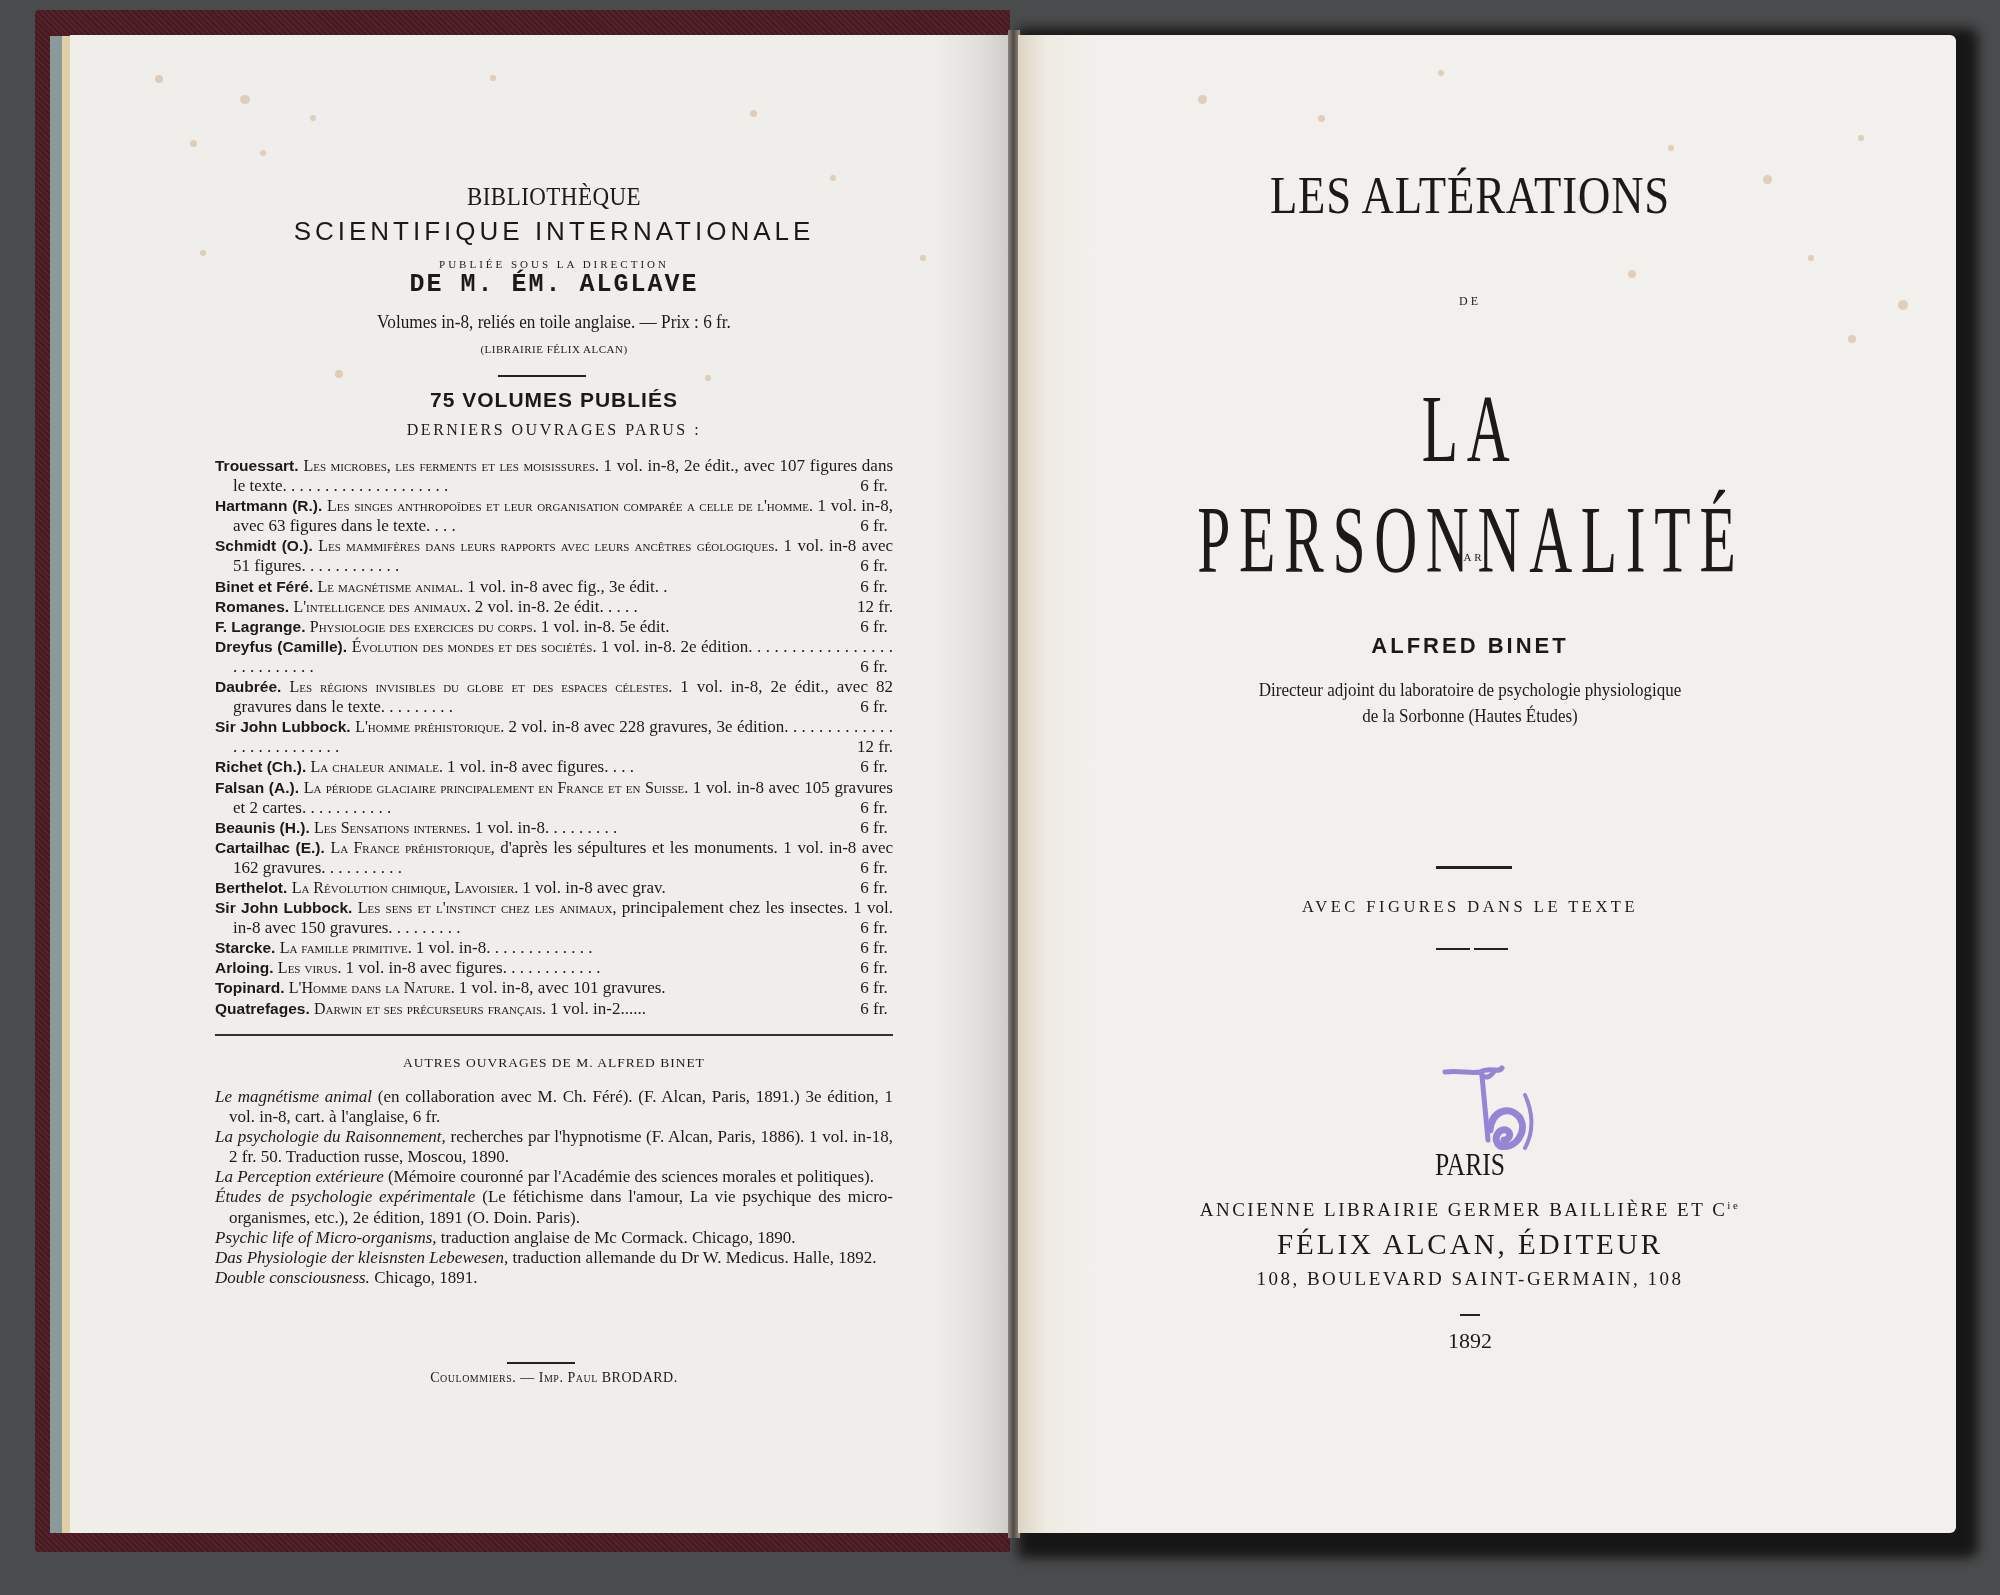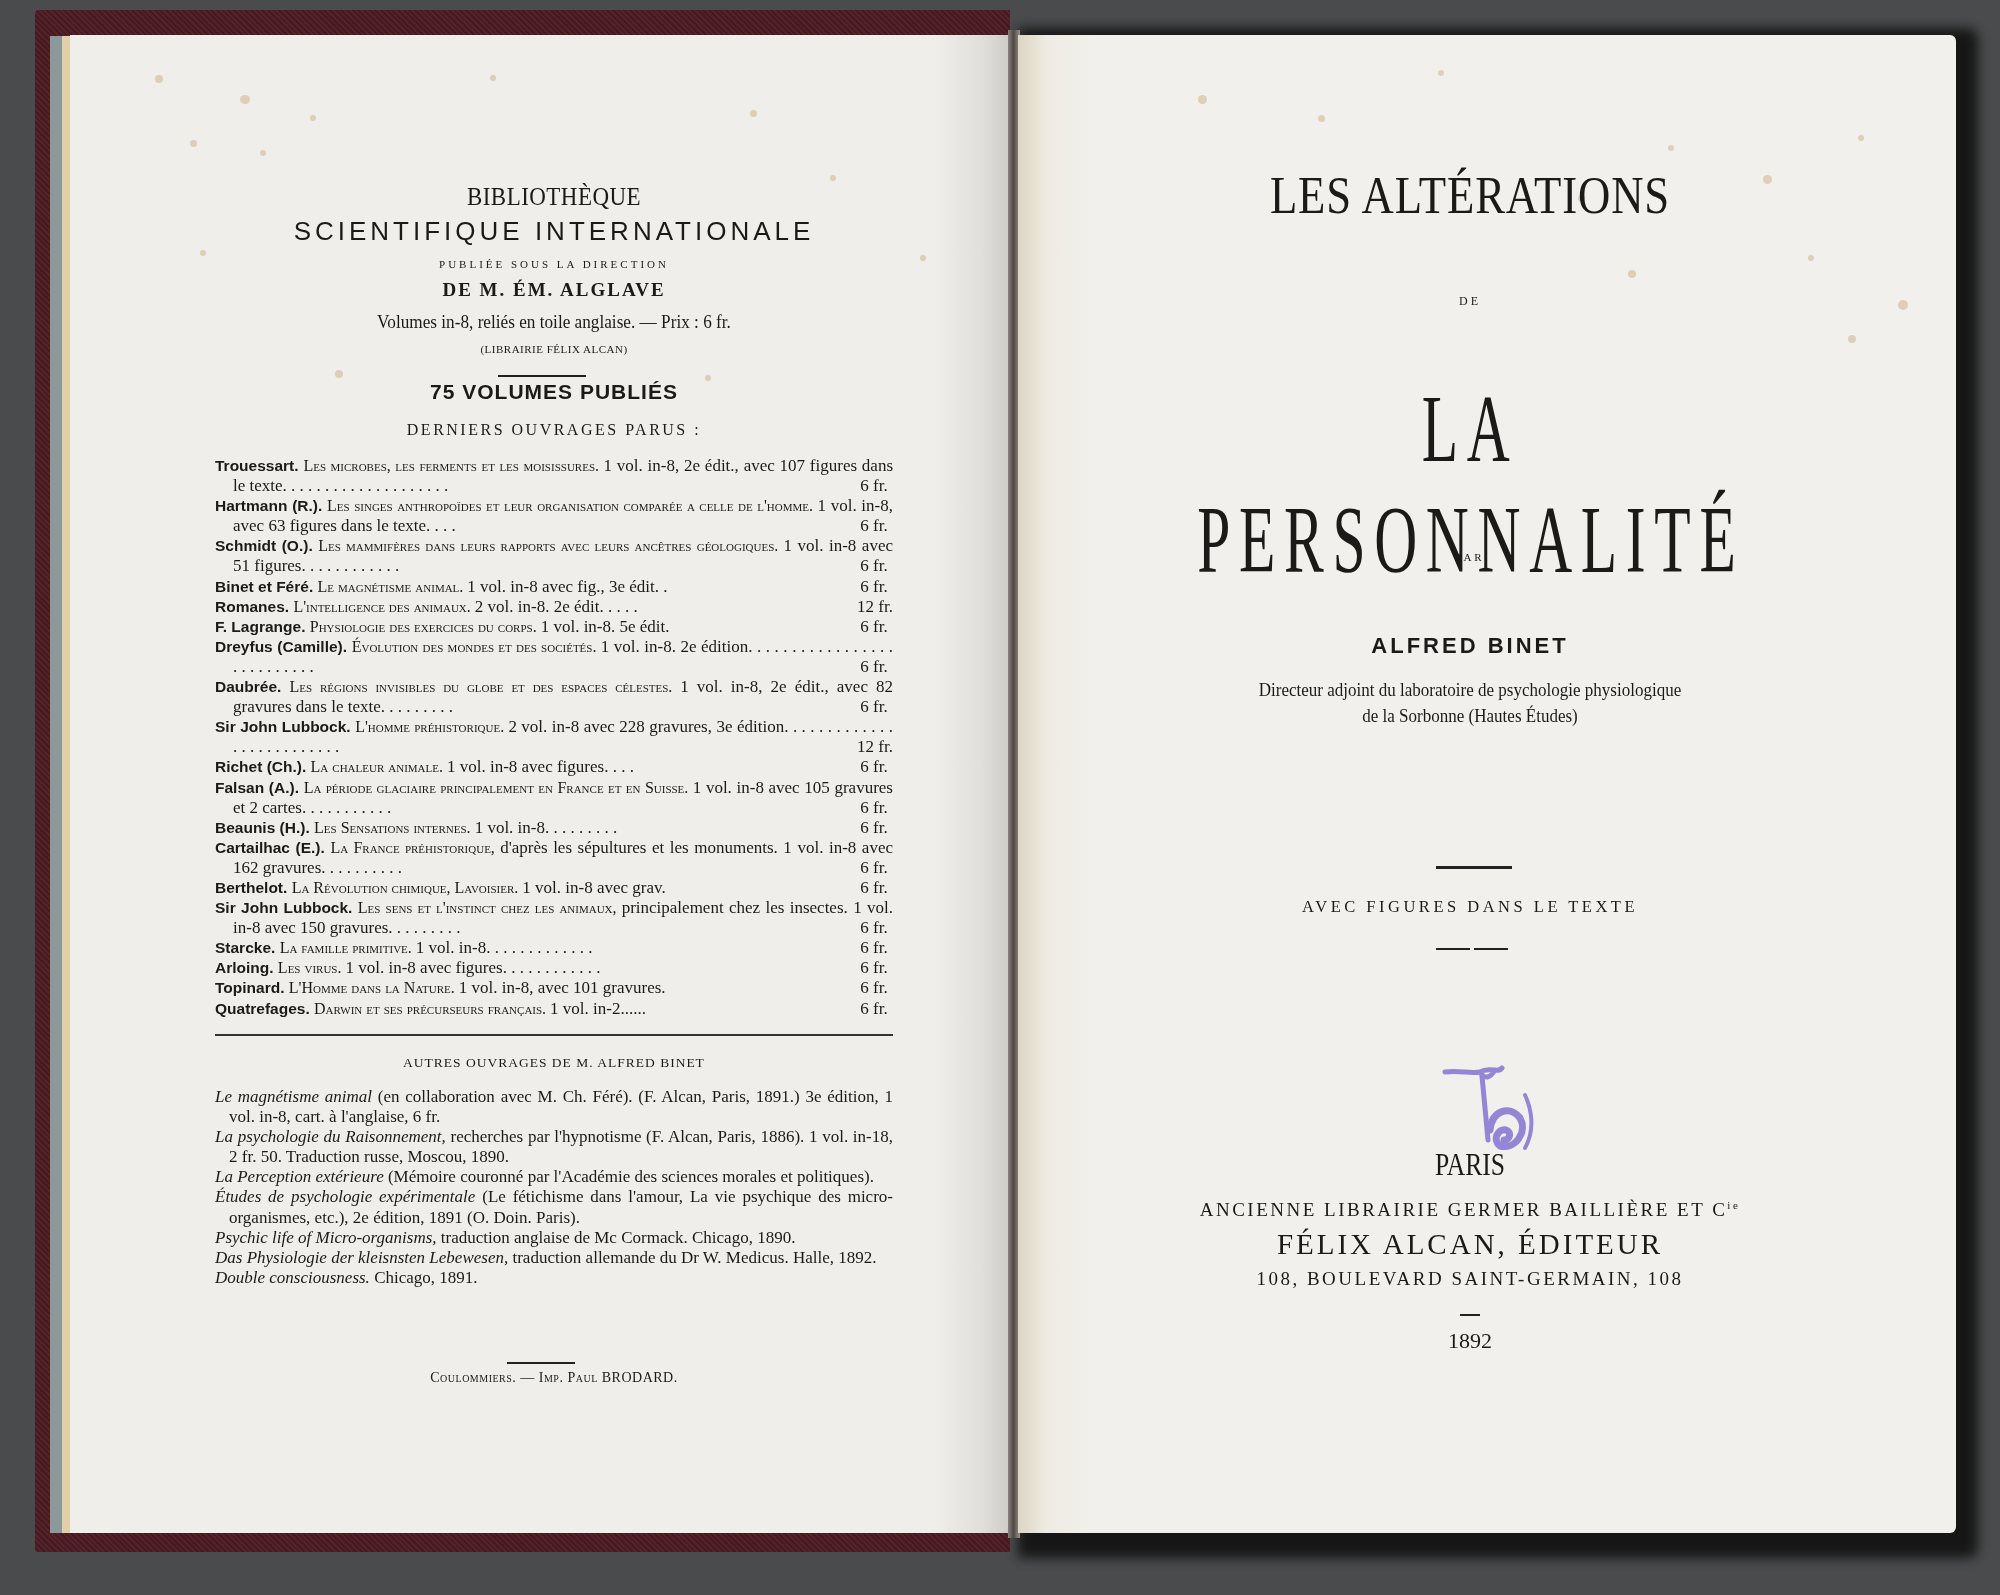--- a/index.html
+++ b/index.html
@@ -18,25 +18,25 @@
   .right-page { position:absolute; left:1018px; top:35px; width:938px; height:1498px; background:#f1f0ec; border-radius:0 6px 6px 0;
     background-image: linear-gradient(90deg, rgba(205,190,160,0.55) 0, rgba(230,220,200,0.25) 3%, rgba(0,0,0,0) 8%); }
   .fox { position:absolute; border-radius:50%; background:#c9a47a; opacity:0.45; }
 
   
   .lp { position:absolute; left:215px; width:678px; }
   .center { text-align:center; }
   .bib-title { top:183px; font-size:25px; letter-spacing:0.5px; transform:scaleX(0.92); }
   .sci-title { top:216px; font-family:"Liberation Sans", sans-serif; font-size:26px; letter-spacing:4px; }
   .publiee { top:258px; font-size:11px; letter-spacing:3px; font-variant:small-caps; }
-  .alglave { top:279px; font-size:19px; font-weight:bold; letter-spacing:2px; }
+  .alglave { top:270px; font-size:25px; font-weight:bold; letter-spacing:2px;font-family:Liberation Mono, monospace; }
   .volumes { top:312px; font-size:18.5px; transform:scaleX(0.93); }
   .librairie { top:343px; font-size:11px; letter-spacing:0.5px; }
   .rule-short { position:absolute; height:2px; background:#222; }
-  .vol75 { top:380px; font-family:"Liberation Sans", sans-serif; font-weight:bold; font-size:21px; letter-spacing:1px; }
+  .vol75 { top:388px; font-family:"Liberation Sans", sans-serif; font-weight:bold; font-size:21px; letter-spacing:1px; }
   .derniers { top:421px; font-size:16px; letter-spacing:2.5px; }
   .entries { top:456px; font-size:17px; line-height:20.1px; }
   .entry { padding-left:18px; text-indent:-18px; text-align:justify; transform-origin:left; }
   .entry .author { font-family:"Liberation Sans", sans-serif; font-weight:bold; font-size:15.5px;margin-top:21px; }
   .entry .title { font-variant:small-caps; font-size:16px; }
   .entry .price { float:right; }
   .long-rule { position:absolute; left:215px; top:1034px; width:678px; height:2px; background:#333; }
   .autres { top:1055px; font-size:13.5px; letter-spacing:1px; }
   .bibl { top:1087px; font-size:17px; line-height:20.1px; }
   .bibl .entry { text-indent:-14px; padding-left:14px; }

